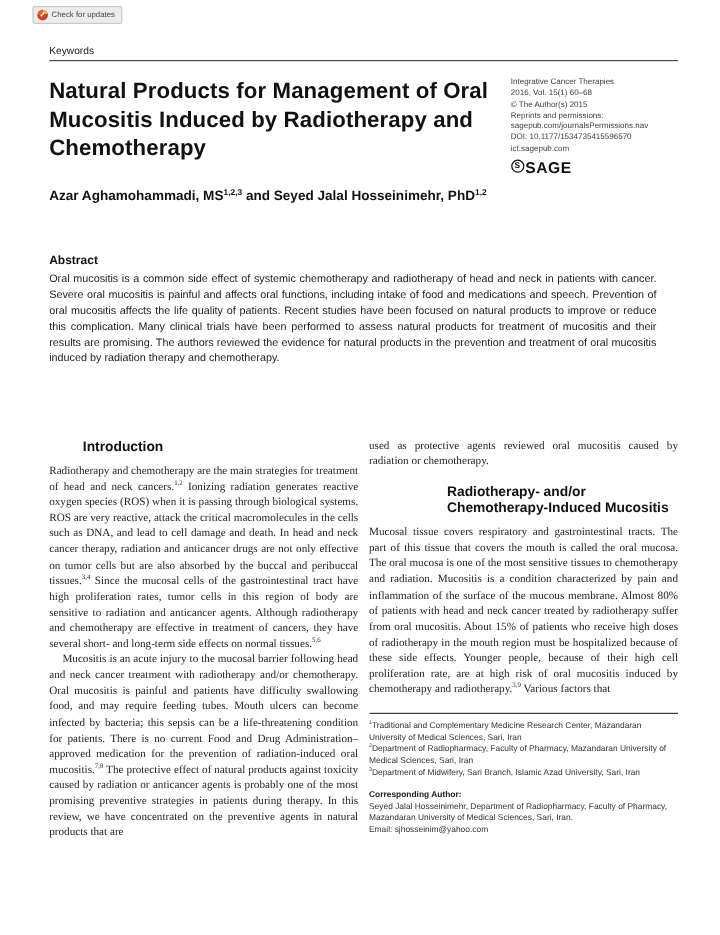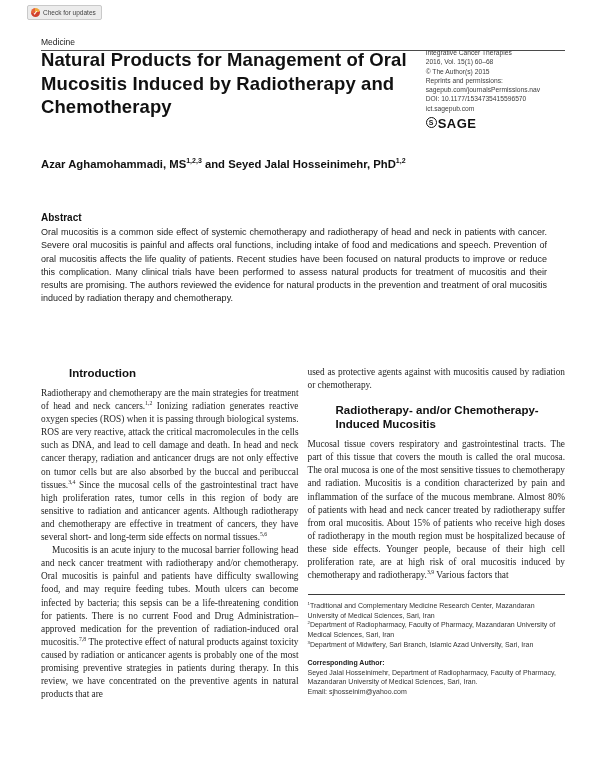--- a/index.html
+++ b/index.html
@@ -28,21 +28,21 @@
   
   .kicker {
     position: absolute; top: 37px; left: 41px;
     font-size: 8.5px; color: #222;
   }
   .toprule {
     position: absolute; top: 50px; left: 41px; right: 35px;
     border-top: 1.2px solid #4a4a4a;
   }
   .headrow {
-    position: absolute; top: 48px; left: 41px; right: 35px;
+    position: absolute; top: 64px; left: 41px; right: 35px;
     display: flex; justify-content: space-between;
   }
   h1.title {
     width: 392px;
     font-size: 18.5px; line-height: 23.5px; font-weight: bold; color: #111;
     letter-spacing: 0.1px;
   }
   .jinfo { width: 142px; font-size: 6.7px; line-height: 9.3px; color: #3d3d3d; }
   .jinfo .jline { white-space: nowrap; }
   .sage { display: flex; align-items: flex-end; margin-top: 4px; gap: 1px; }
@@ -75,42 +75,42 @@
     font-family: "Liberation Sans", sans-serif;
     font-size: 11.5px; line-height: 14px; font-weight: bold; color: #111;
     margin-bottom: 7px;
     padding-left: 28px;
   }
   .body-p {
     font-family: "Liberation Serif", serif;
     font-size: 9.3px; line-height: 13.1px; text-align: justify; color: #1e1e1e;
   }
   .indent { text-indent: 11px; }
-  .right-h { margin-top: 11px; margin-bottom: 7px; }
+  .right-h { margin-top: 11px; margin-bottom: 7px; margin-left: 37px; }
   
   .footnotes {
     margin-top: 12px;
     border-top: 1px solid #3a3a3a;
     padding-top: 6px;
     font-size: 7px; line-height: 9.6px; color: #333;
   }
   .fn-item { }
   .fn-corr-h { font-weight: bold; margin-top: 9px; color: #222; }
 </style>
 </head>
 <body>
 
 <div class="page">
 
   <div class="badge">
     <span class="crossmark">✓</span>
     <span>Check for updates</span>
   </div>
 
-  <div class="kicker">Medicine</div>
+  <div class="kicker">Keywords</div>
   <div class="toprule"></div>
 
   <div class="headrow">
     <h1 class="title">Natural Products for Management of Oral Mucositis Induced by Radiotherapy and Chemotherapy</h1>
     <div class="jinfo">
       <div class="jline">Integrative Cancer Therapies</div>
       <div class="jline">2016, Vol. 15(1) 60–68</div>
       <div class="jline">© The Author(s) 2015</div>
       <div class="jline">Reprints and permissions:</div>
       <div class="jline">sagepub.com/journalsPermissions.nav</div>
@@ -133,21 +133,21 @@
   <div class="keywords">
   </div>
 
   <div class="columns">
     <div class="col">
       <h2 class="sect">Introduction</h2>
       <p class="body-p">Radiotherapy and chemotherapy are the main strategies for treatment of head and neck cancers.<sup>1,2</sup> Ionizing radiation generates reactive oxygen species (ROS) when it is passing through biological systems. ROS are very reactive, attack the critical macromolecules in the cells such as DNA, and lead to cell damage and death. In head and neck cancer therapy, radiation and anticancer drugs are not only effective on tumor cells but are also absorbed by the buccal and peribuccal tissues.<sup>3,4</sup> Since the mucosal cells of the gastrointestinal tract have high proliferation rates, tumor cells in this region of body are sensitive to radiation and anticancer agents. Although radiotherapy and chemotherapy are effective in treatment of cancers, they have several short- and long-term side effects on normal tissues.<sup>5,6</sup></p>
       <p class="body-p indent">Mucositis is an acute injury to the mucosal barrier following head and neck cancer treatment with radiotherapy and/or chemotherapy. Oral mucositis is painful and patients have difficulty swallowing food, and may require feeding tubes. Mouth ulcers can become infected by bacteria; this sepsis can be a life-threatening condition for patients. There is no current Food and Drug Administration–approved medication for the prevention of radiation-induced oral mucositis.<sup>7,8</sup> The protective effect of natural products against toxicity caused by radiation or anticancer agents is probably one of the most promising preventive strategies in patients during therapy. In this review, we have concentrated on the preventive agents in natural products that are</p>
     </div>
     <div class="col">
-      <p class="body-p">used as protective agents against with mucositis caused by radiation or chemotherapy.</p>
+      <p class="body-p">used as protective agents reviewed oral mucositis caused by radiation or chemotherapy.</p>
       <h2 class="sect right-h">Radiotherapy- and/or Chemotherapy-Induced Mucositis</h2>
       <p class="body-p">Mucosal tissue covers respiratory and gastrointestinal tracts. The part of this tissue that covers the mouth is called the oral mucosa. The oral mucosa is one of the most sensitive tissues to chemotherapy and radiation. Mucositis is a condition characterized by pain and inflammation of the surface of the mucous membrane. Almost 80% of patients with head and neck cancer treated by radiotherapy suffer from oral mucositis. About 15% of patients who receive high doses of radiotherapy in the mouth region must be hospitalized because of these side effects. Younger people, because of their high cell proliferation rate, are at high risk of oral mucositis induced by chemotherapy and radiotherapy.<sup>3,9</sup> Various factors that</p>
 
       <div class="footnotes">
         <div class="fn-item"><sup>1</sup>Traditional and Complementary Medicine Research Center, Mazandaran University of Medical Sciences, Sari, Iran</div>
         <div class="fn-item"><sup>2</sup>Department of Radiopharmacy, Faculty of Pharmacy, Mazandaran University of Medical Sciences, Sari, Iran</div>
         <div class="fn-item"><sup>3</sup>Department of Midwifery, Sari Branch, Islamic Azad University, Sari, Iran</div>
         <div class="fn-corr-h">Corresponding Author:</div>
         <div class="fn-item">Seyed Jalal Hosseinimehr, Department of Radiopharmacy, Faculty of Pharmacy, Mazandaran University of Medical Sciences, Sari, Iran.</div>
         <div class="fn-item">Email: sjhosseinim@yahoo.com</div>

